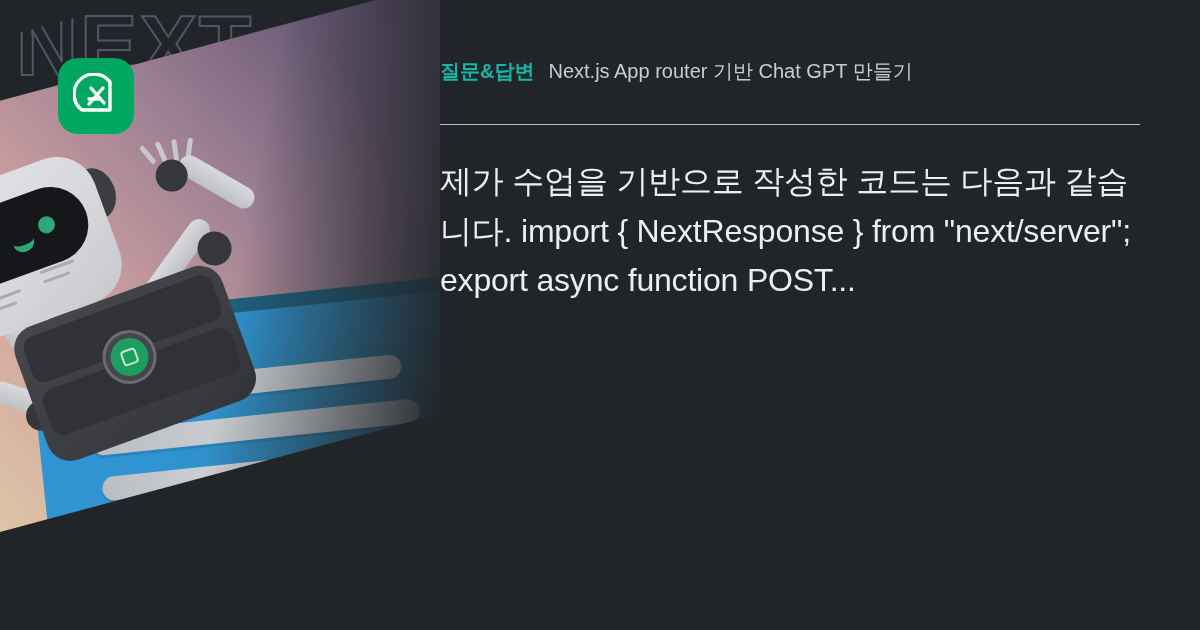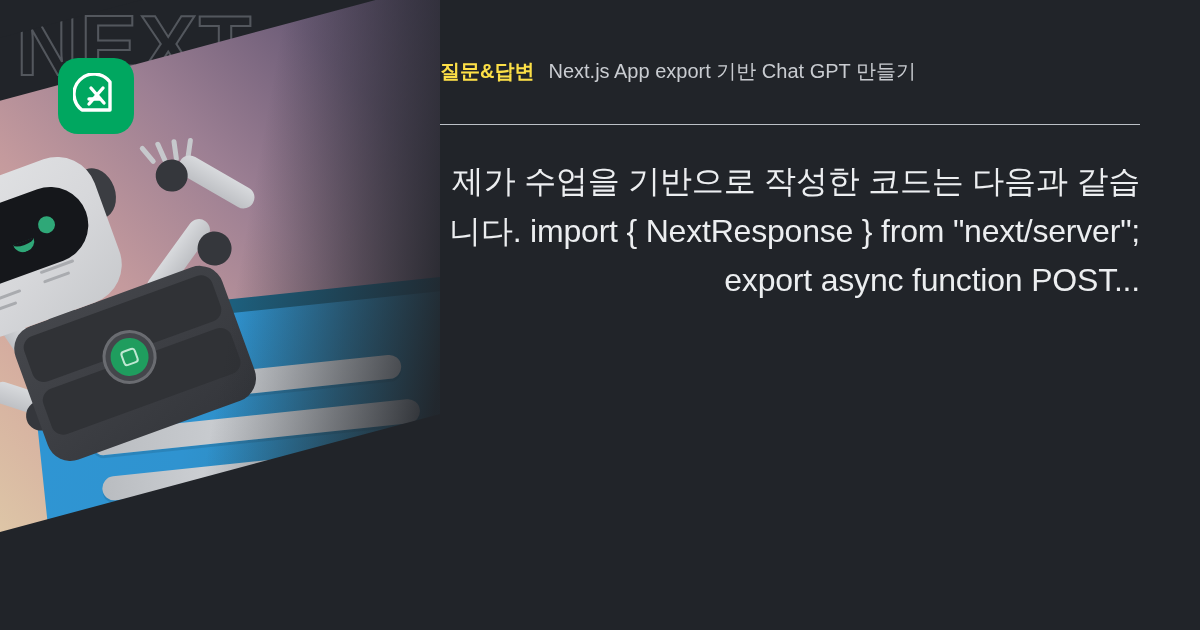--- a/index.html
+++ b/index.html
@@ -296,21 +296,21 @@
 
   .kicker {
     display:flex;
     align-items:baseline;
     gap:14px;
     height:30px;
   }
   .kicker-tag {
     font-size:20px;
     font-weight:700;
-    color:#fde047;
+    color:#14b8a6;
     white-space:nowrap;
   }
   .kicker-course {
     font-size:20px;
     font-weight:400;
     color:#c9ccd1;
     white-space:nowrap;
     overflow:hidden;
     text-overflow:ellipsis;
   }
@@ -335,21 +335,20 @@
 
   .question-body {
     margin-top:32px;
     font-size:32px;
     font-weight:400;
     line-height:1.55;
     color:#eceef0;
     letter-spacing:-0.2px;
     max-height:160px;
     overflow:hidden;
-    text-align:right;
   }
 </style>
 </head>
 <body>
 
 <div class="og-card">
 
   <div class="illustration-panel">
 
     <div class="next-watermark">NEXT</div>
@@ -436,21 +435,21 @@
         <path d="M30 15 L16 31" stroke="#ffffff" stroke-width="3.4" stroke-linecap="round"></path>
         <path d="M16 26 L27 26" stroke="#ffffff" stroke-width="3.4" stroke-linecap="round"></path>
       </svg>
     </span>
   </div>
 
   <div class="content">
 
     <div class="kicker">
       <span class="kicker-tag">질문&amp;답변</span>
-      <span class="kicker-course">Next.js App export 기반 Chat GPT 만들기</span>
+      <span class="kicker-course">Next.js App router 기반 Chat GPT 만들기</span>
     </div>
 
 
     <div class="divider"></div>
 
     <p class="question-body">제가 수업을 기반으로 작성한 코드는 다음과 같습니다. import { NextResponse } from "next/server"; export async function POST...</p>
 
   </div>
 
 </div>

